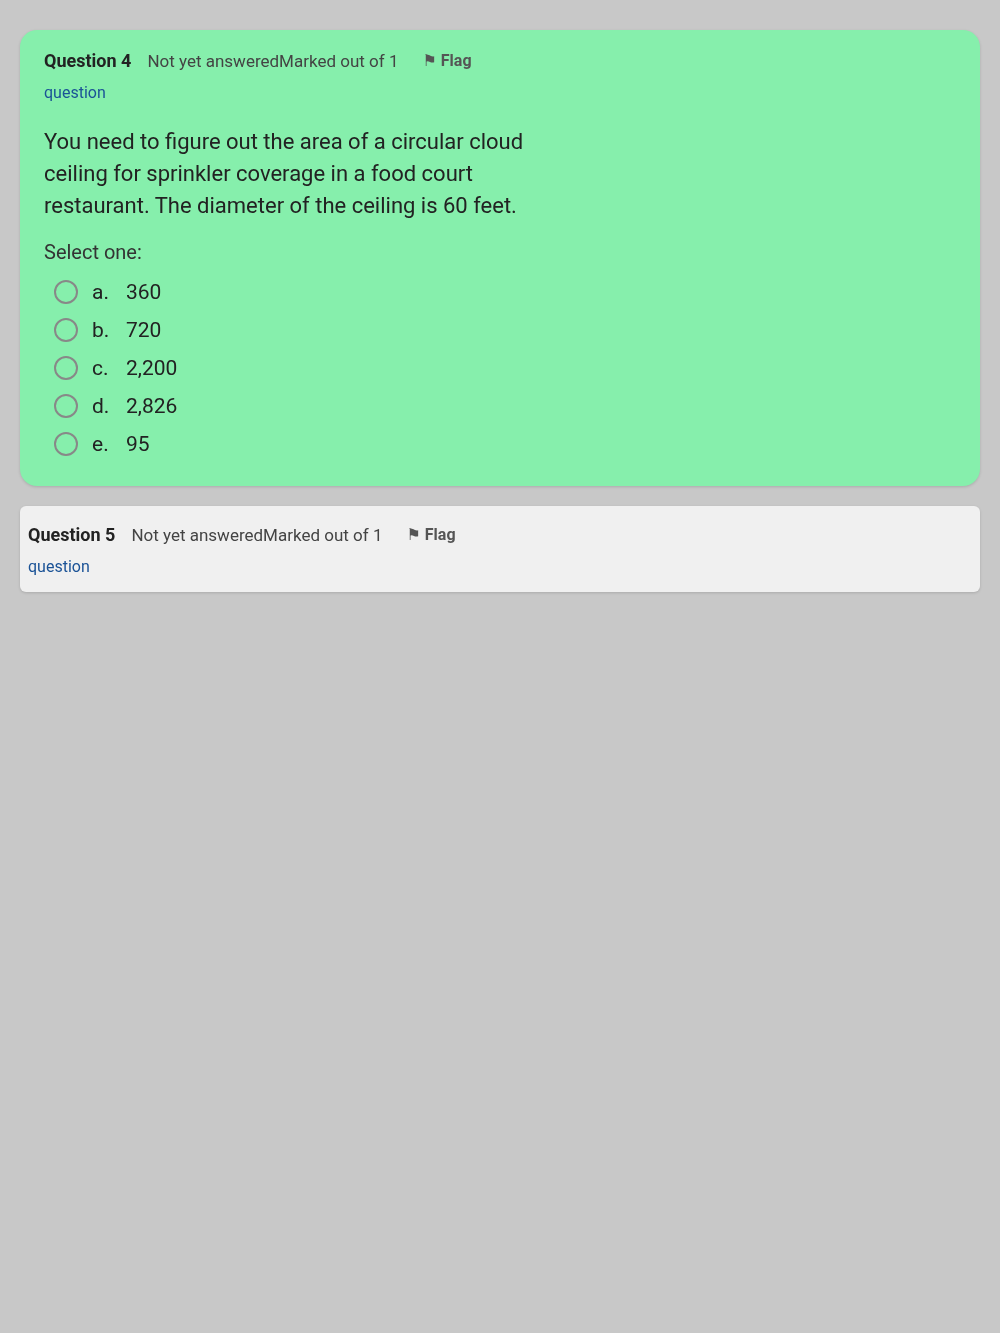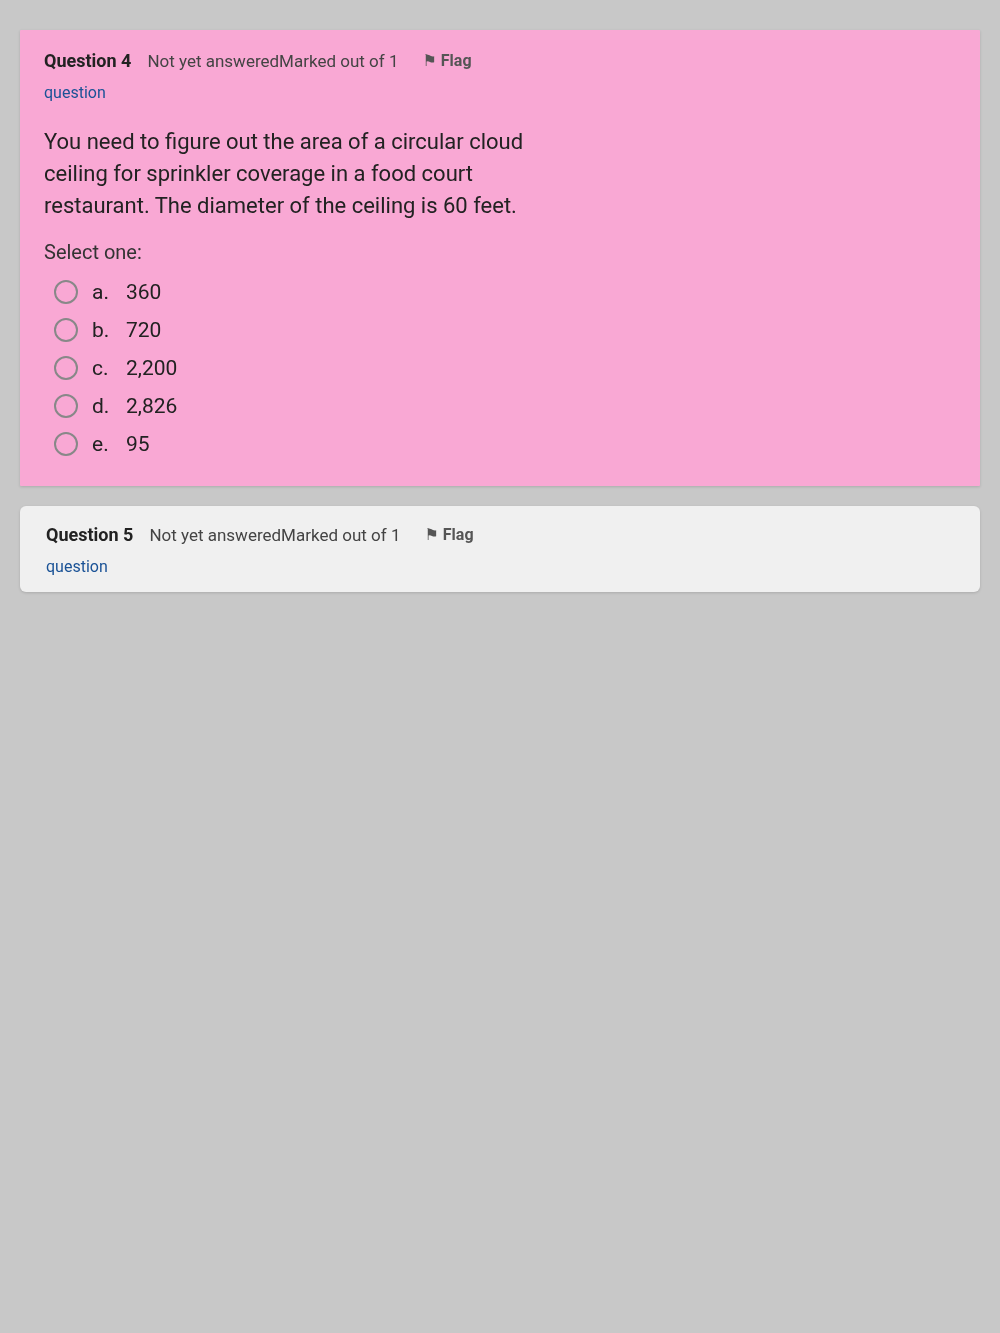--- a/index.html
+++ b/index.html
@@ -21,22 +21,22 @@
 
     .page-wrapper {
       width: 100%;
       padding: 10px 20px;
       display: flex;
       flex-direction: column;
       gap: 0;
     }
 
     .question-card {
-      background-color: #f9a8d4;
-      border-radius: 1px;
+      background-color: #86efac;
+      border-radius: 17px;
       padding: 20px 24px 30px 24px;
       margin-bottom: 20px;
       box-shadow: 0 1px 3px rgba(0,0,0,0.15);
     }
 
     .question-header {
       display: flex;
       flex-direction: row;
       align-items: flex-start;
       flex-wrap: wrap;
@@ -153,21 +153,21 @@
 
     .option-value {
       font-size: 21px;
       color: #222;
     }
 
     
     .question-footer-card {
       background-color: #f0f0f0;
       border-radius: 6px;
-      padding: 18px 24px 16px 26px;
+      padding: 18px 24px 16px 8px;
       box-shadow: 0 1px 3px rgba(0,0,0,0.15);
     }
 
     .question-footer-header {
       display: flex;
       flex-direction: row;
       align-items: flex-start;
       flex-wrap: wrap;
       margin-bottom: 4px;
     }

